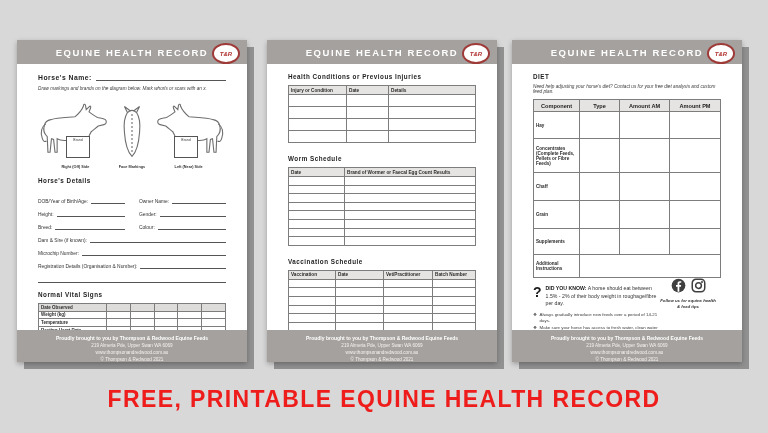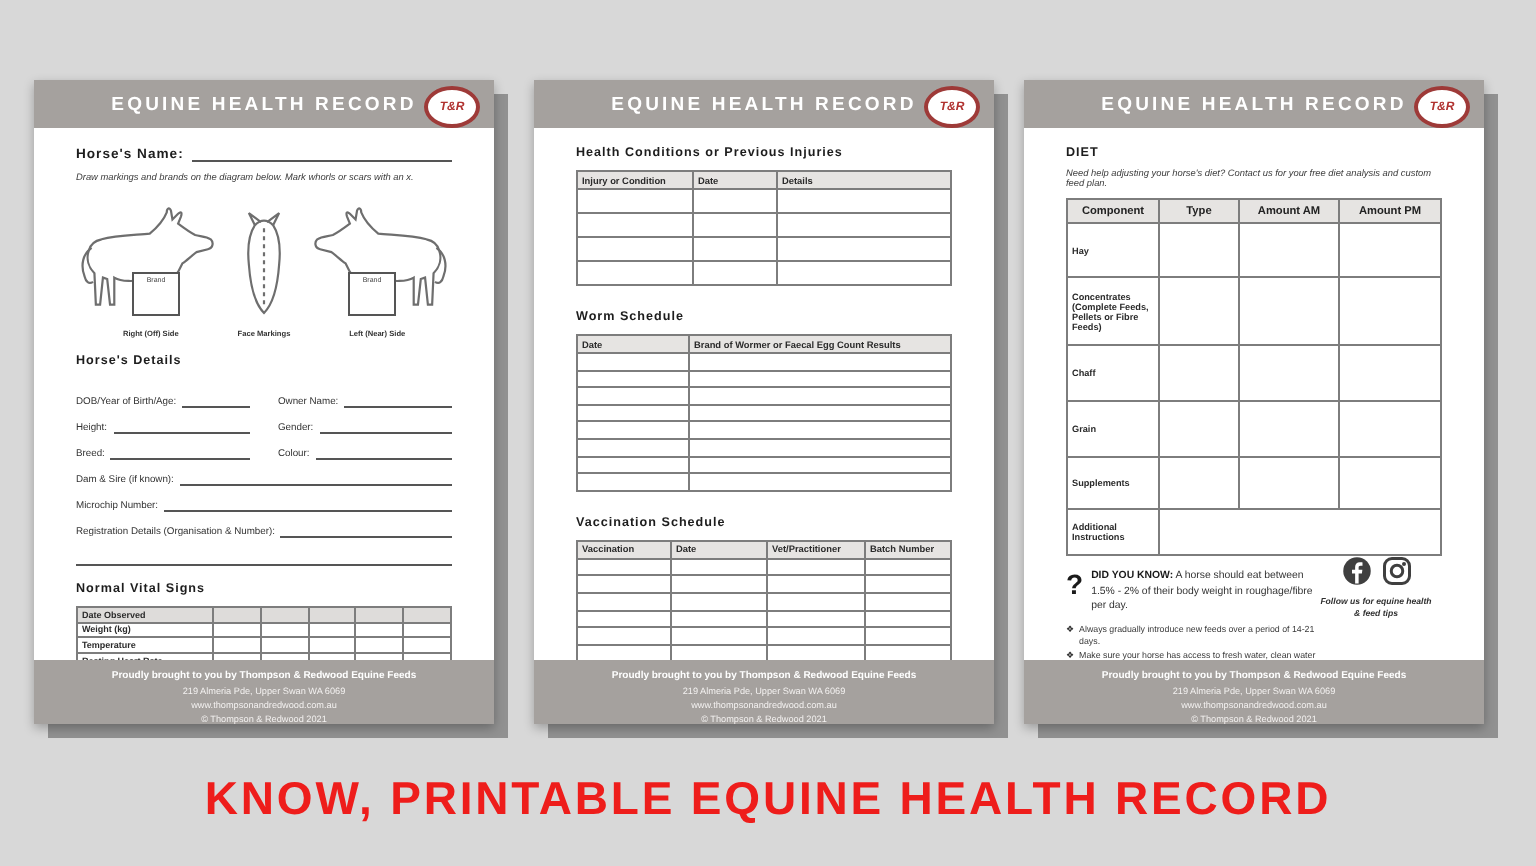--- a/index.html
+++ b/index.html
@@ -499,13 +499,13 @@
     </div>
     <div class="footer">
       <div class="f0">Proudly brought to you by Thompson &amp; Redwood Equine Feeds</div>
       <div>219 Almeria Pde, Upper Swan WA 6069</div>
       <div>www.thompsonandredwood.com.au</div>
       <div>© Thompson &amp; Redwood 2021</div>
     </div>
   </div>
 </div>
 
-<div class="banner">KNOW, PRINTABLE EQUINE HEALTH RECORD</div>
+<div class="banner">FREE, PRINTABLE EQUINE HEALTH RECORD</div>
 
 </body></html>

